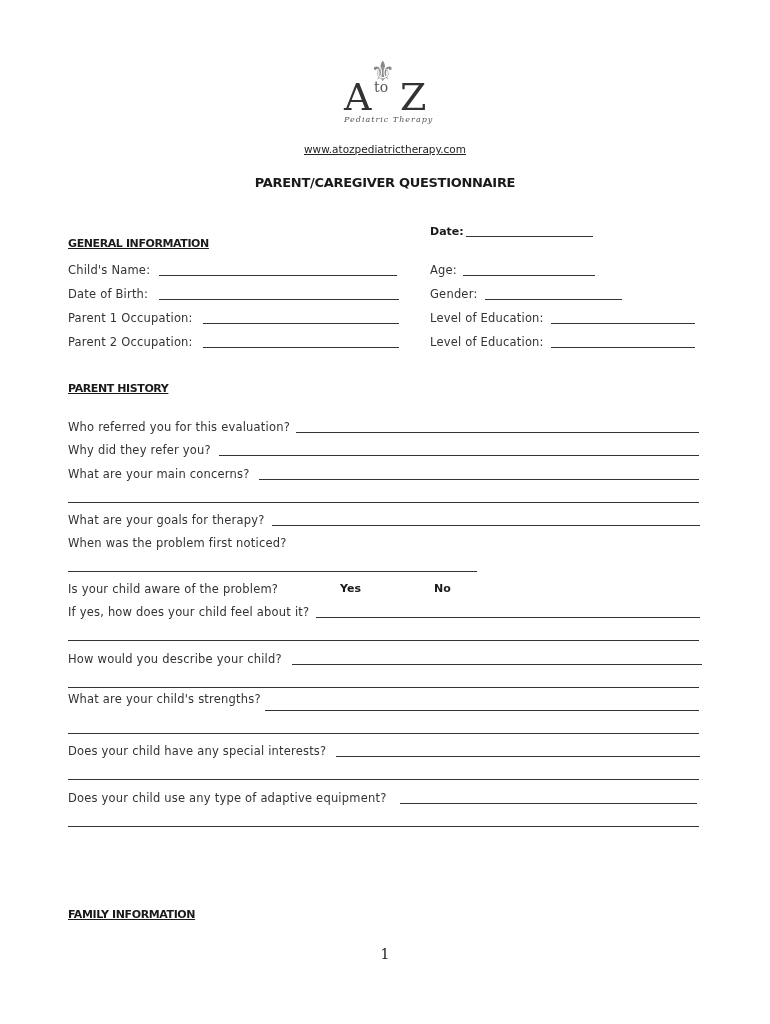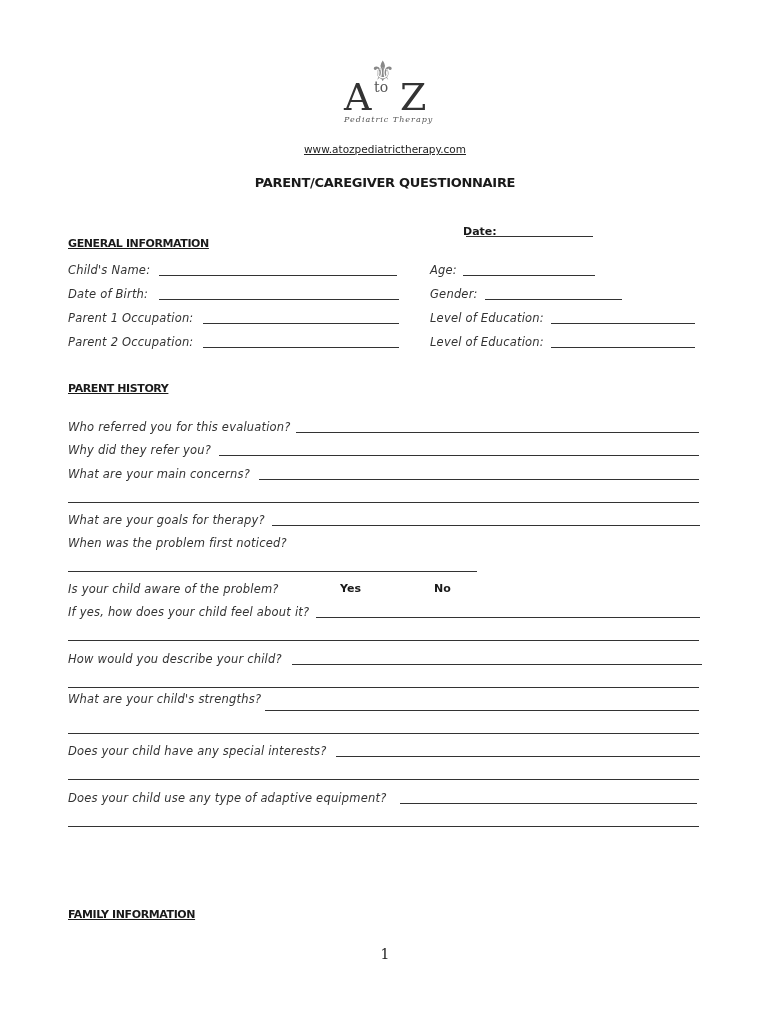--- a/index.html
+++ b/index.html
@@ -8,41 +8,41 @@
   .abs { position:absolute; white-space:nowrap; }
   .logo { left:330px; top:55px; width:120px; height:78px; }
   .logo .letterA { position:absolute; left:14px; top:20px; font-family:"DejaVu Serif", serif; font-size:38px; color:#333; }
   .logo .letterZ { position:absolute; left:70px; top:20px; font-family:"DejaVu Serif", serif; font-size:38px; color:#333; }
   .logo .to { position:absolute; left:44px; top:24px; font-family:"DejaVu Serif", serif; font-size:14px; color:#555; }
   .logo .fleur { position:absolute; left:40px; top:0px; font-size:28px; color:#888; }
   .logo .tag { position:absolute; left:14px; top:60px; font-family:"DejaVu Serif", serif; font-size:8px; color:#555; letter-spacing:1px; font-style:italic; }
   .url { left:0; width:770px; text-align:center; top:143px; font-size:10.5px; text-decoration:underline; color:#222; }
   .title { left:0; width:770px; text-align:center; top:175px; font-size:13px; font-weight:bold; letter-spacing:-0.3px; }
   .sec { font-size:11px; font-weight:bold; text-decoration:underline; letter-spacing:-0.4px; }
-  .lbl { font-size:11.5px; font-style:italic; color:#333; letter-spacing:0.2px; }
+  .lbl { font-size:11.5px; color:#333; letter-spacing:0.2px; }
   .line { position:absolute; border-bottom:1px solid #333; height:0; }
   .bold { font-size:11px; font-weight:bold; }
   .pagenum { left:0; width:770px; text-align:center; top:946px; font-family:"DejaVu Serif", serif; font-size:14px; }
 </style>
 </head>
 <body>
 
 <div class="abs logo">
   <span class="fleur">⚜</span>
   <span class="letterA">A</span>
   <span class="to">to</span>
   <span class="letterZ">Z</span>
   <span class="tag">Pediatric Therapy</span>
 </div>
 
 <div class="abs url">www.atozpediatrictherapy.com</div>
 <div class="abs title">PARENT/CAREGIVER QUESTIONNAIRE</div>
 
 <div class="abs sec" style="left:68px; top:225px;margin-top:12px;">GENERAL INFORMATION</div>
-<div class="abs bold" style="left:430px; top:225px;margin-left:33px;">Date:</div>
+<div class="abs bold" style="left:430px; top:225px;">Date:</div>
 <div class="line" style="left:466px; top:236px; width:127px;"></div>
 
 <div class="abs lbl" style="left:68px; top:263px;">Child's Name:</div>
 <div class="line" style="left:159px; top:275px; width:238px;"></div>
 <div class="abs lbl" style="left:68px; top:287px;">Date of Birth:</div>
 <div class="line" style="left:159px; top:299px; width:240px;"></div>
 <div class="abs lbl" style="left:68px; top:311px;">Parent 1 Occupation:</div>
 <div class="line" style="left:203px; top:323px; width:196px;"></div>
 <div class="abs lbl" style="left:68px; top:335px;">Parent 2 Occupation:</div>
 <div class="line" style="left:203px; top:347px; width:196px;"></div>

